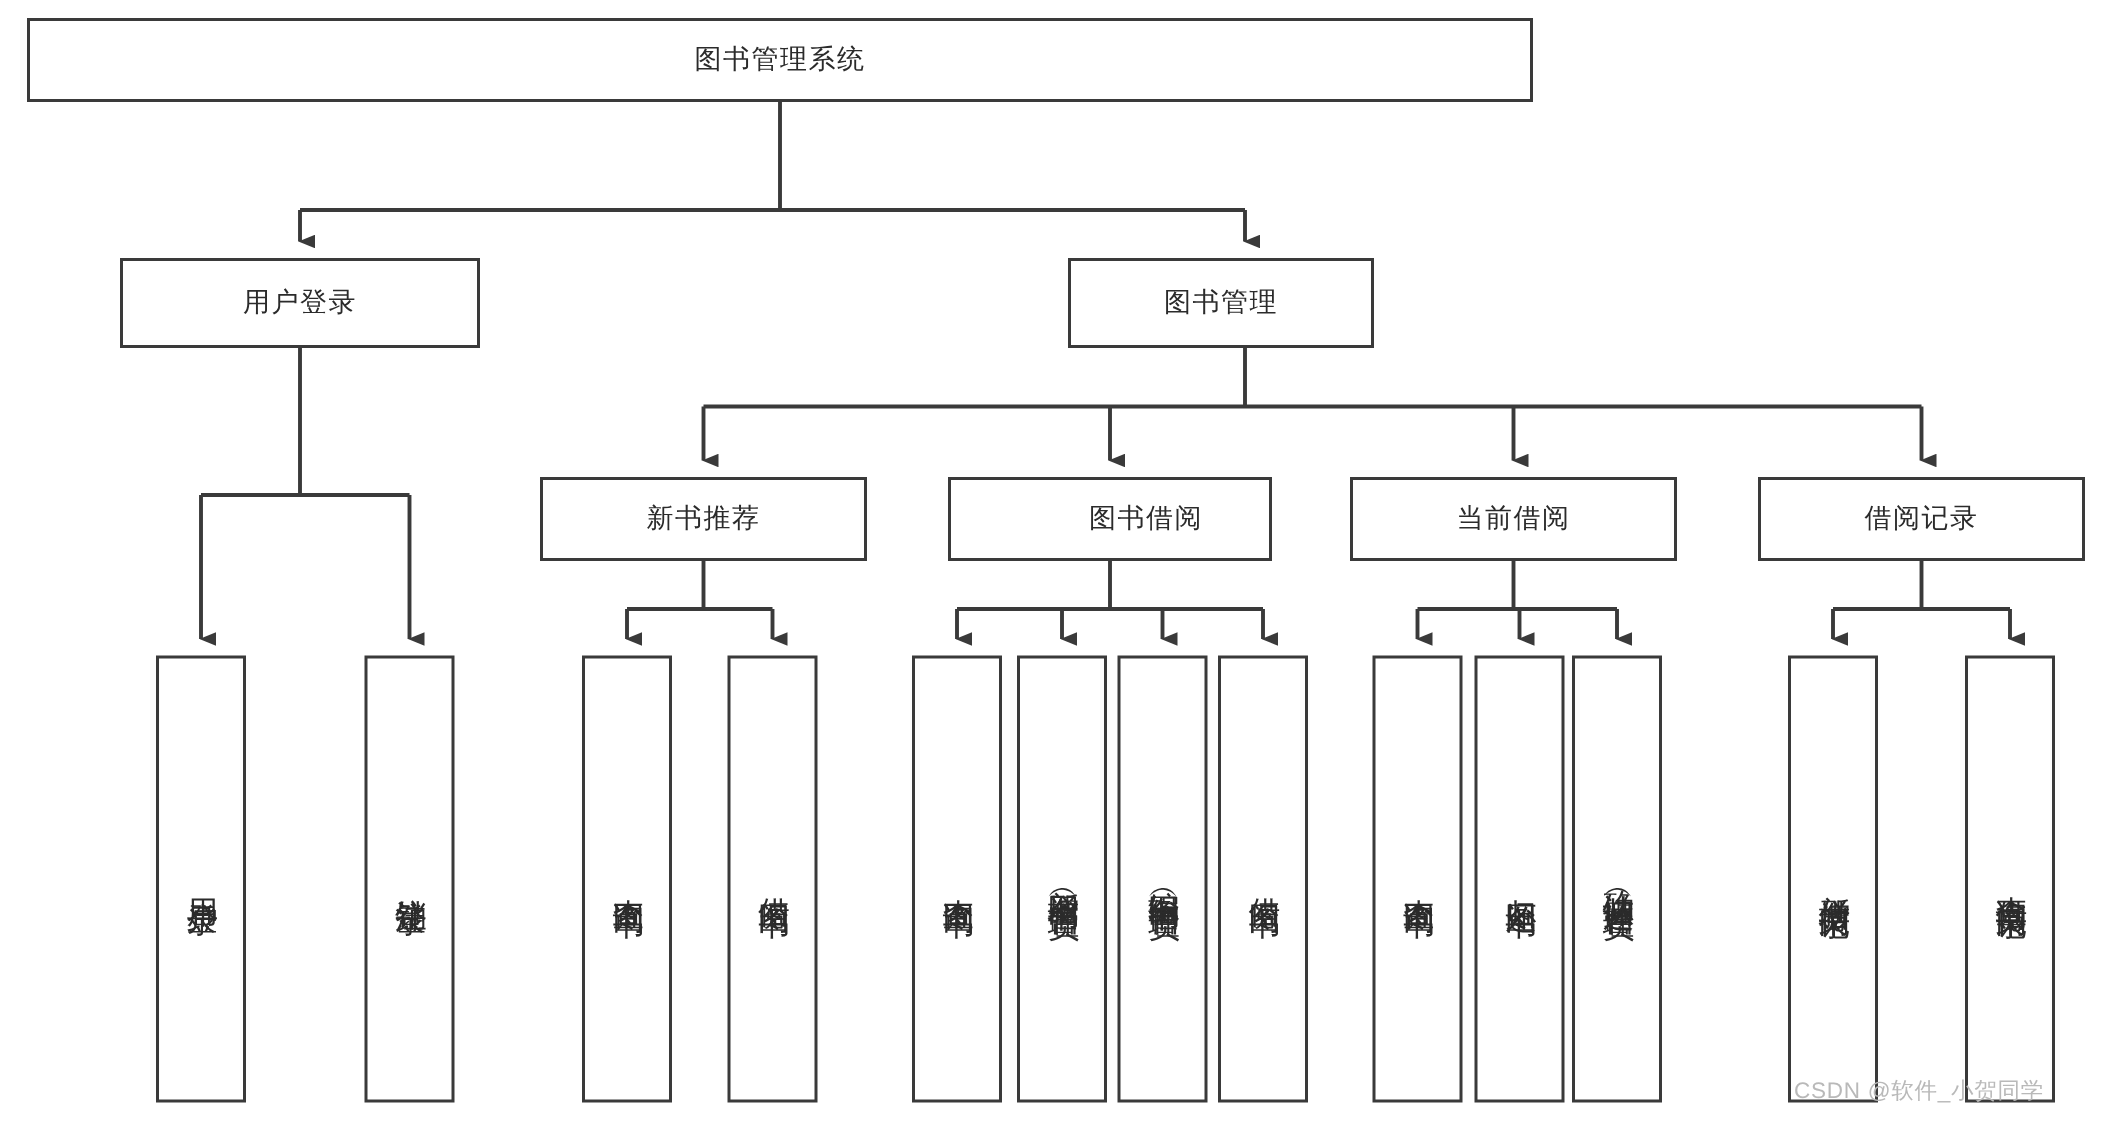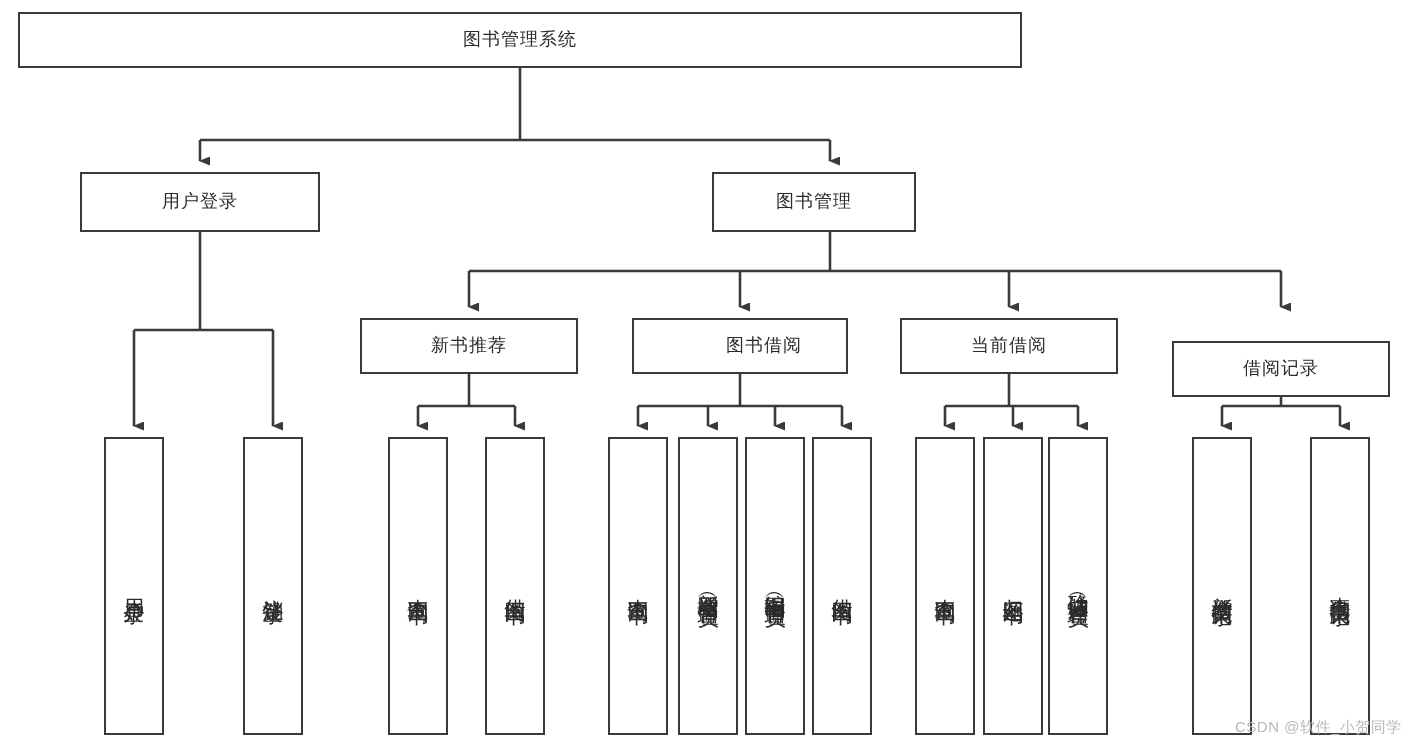--- a/index.html
+++ b/index.html
@@ -119,21 +119,21 @@
       </div>
       <div class="node horiz" style="left: 360px; top: 318px; width: 218px; height: 56px; align-items: center;">
         <span class="hlabel">新书推荐</span>
       </div>
       <div class="node horiz" style="left: 632px; top: 318px; width: 216px; height: 56px; padding-left: 48px;">
         <span class="hlabel">图书借阅</span>
       </div>
       <div class="node horiz" style="left: 900px; top: 318px; width: 218px; height: 56px;">
         <span class="hlabel">当前借阅</span>
       </div>
-      <div class="node horiz" style="left: 1172px; top: 318px; width: 218px; height: 56px; margin-top: 23px;">
+      <div class="node horiz" style="left: 1172px; top: 318px; width: 218px; height: 56px;">
         <span class="hlabel">借阅记录</span>
       </div>
       <div class="node vert" style="left: 104px; top: 437px; width: 60px; height: 298px;">
         <span class="vlabel">用户登录</span>
       </div>
       <div class="node vert" style="left: 243px; top: 437px; width: 60px; height: 298px;">
         <span class="vlabel">注销登录</span>
       </div>
       <div class="node vert" style="left: 388px; top: 437px; width: 60px; height: 298px;">
         <span class="vlabel">查询图书</span>
@@ -162,14 +162,14 @@
       <div class="node vert" style="left: 1048px; top: 437px; width: 60px; height: 298px;">
         <span class="vlabel">确认归还（管理员）</span>
       </div>
       <div class="node vert" style="left: 1192px; top: 437px; width: 60px; height: 298px;">
         <span class="vlabel">新增借阅记录</span>
       </div>
       <div class="node vert" style="left: 1310px; top: 437px; width: 60px; height: 298px;">
         <span class="vlabel">查询借阅记录</span>
       </div>
     </div>
-  <div class="watermark" style="left: 1196px; top: 718px; margin-left: 39px;">CSDN @软件_小贺同学</div>
+  <div class="watermark" style="left: 1196px; top: 718px;">CSDN @软件_小贺同学</div>
 </div>
 
 </body></html>

